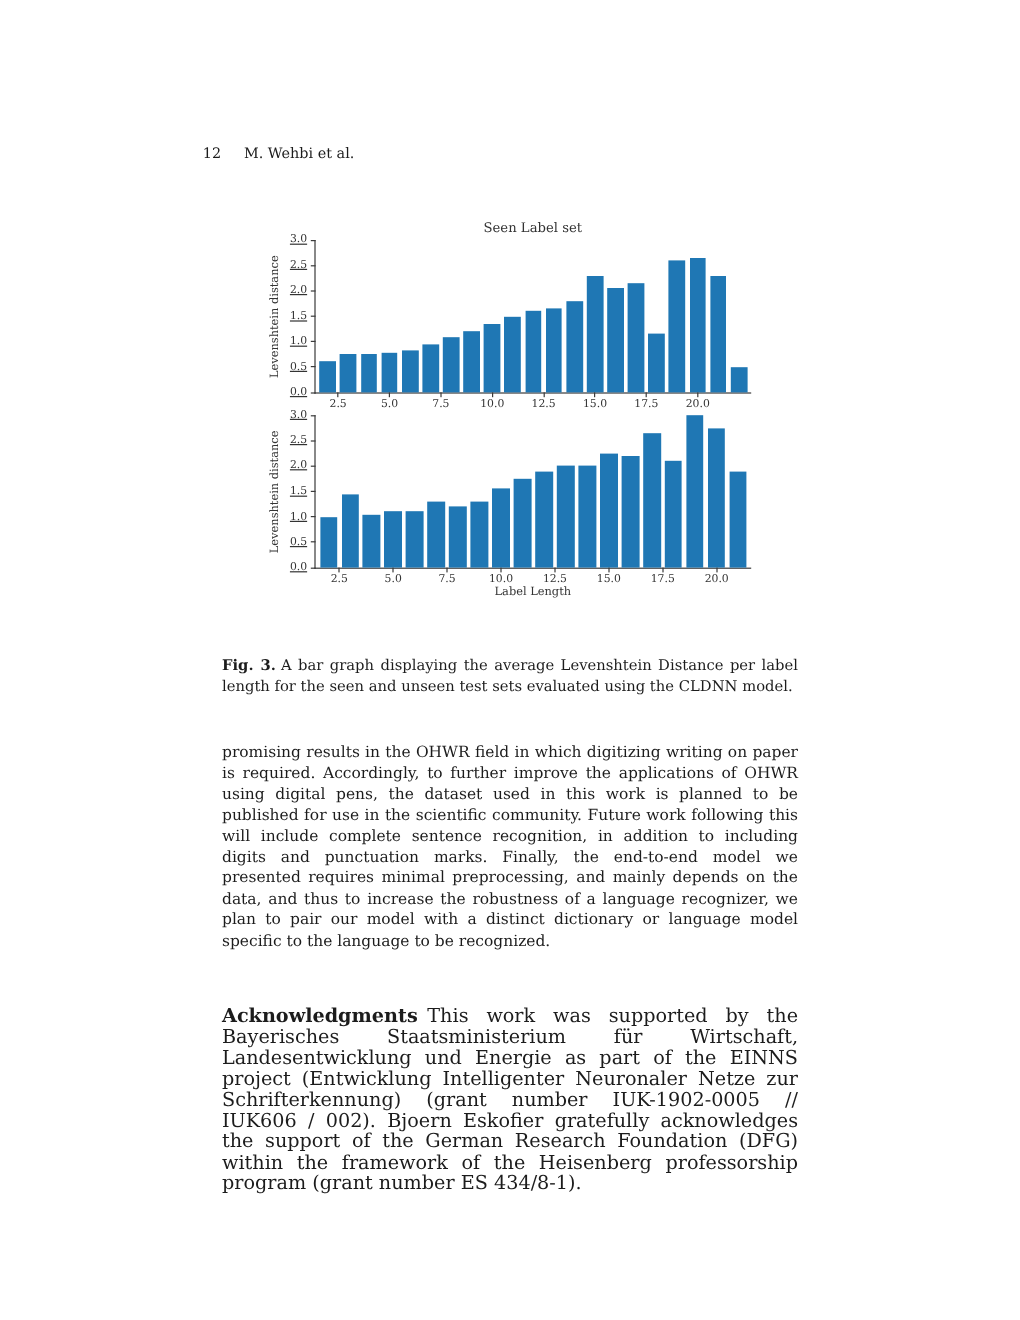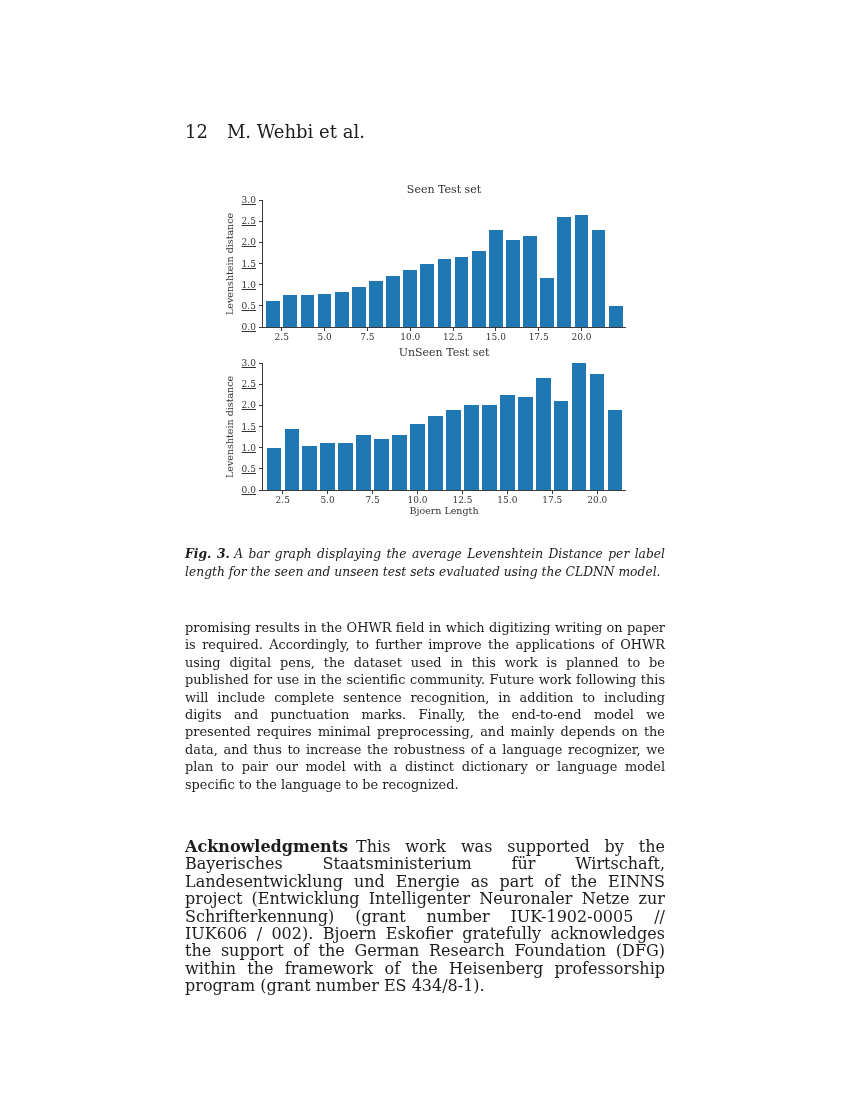--- a/index.html
+++ b/index.html
@@ -5,21 +5,21 @@
   html,body{margin:0;padding:0;background:#ffffff;}
   .page{
     position:relative;
     width:850px;height:1100px;
     background:#ffffff;
     font-family:"DejaVu Serif","Liberation Serif",serif;
     color:#1c1c1c;
     overflow:hidden;
   }
   
-  .header{position:absolute;top:121px;left:185px;width:480px;font-size:18px;}
+  .header{position:absolute;top:121px;left:169px;width:480px;font-size:12px;}
   .page-number{margin-right:19px;}
   
   .figure{position:absolute;top:183px;left:222px;width:404px;}
   .chart{margin-bottom:19px;}
   .chart-head{margin-left:40px;width:364px;text-align:center;font-size:11px;color:#333;margin-bottom:4px;}
   .chart-body{display:flex;height:127px;}
   .ylab{
     width:14px;display:flex;align-items:center;justify-content:center;
     writing-mode:vertical-rl;transform:rotate(180deg);
     font-size:9.5px;color:#333;white-space:nowrap;
@@ -31,42 +31,42 @@
   }
   .bar{position:absolute;bottom:0;}
   .ytick{position:absolute;left:0;width:100%;height:0;}
   .ytick-mark{position:absolute;left:-4px;top:-0.5px;width:4px;height:1px;background:#3b3b3b;}
   .ytick-label{position:absolute;left:-7px;top:0;transform:translate(-100%,-50%);font-size:9px;color:#333;white-space:nowrap;text-decoration:underline;}
   .xtick{position:absolute;bottom:0;width:0;height:0;}
   .xtick-mark{position:absolute;left:-0.5px;bottom:-4px;width:1px;height:4px;background:#3b3b3b;}
   .xtick-label{position:absolute;top:5px;left:0;transform:translateX(-50%);font-size:9px;color:#333;white-space:nowrap;}
   .xlab{margin-left:40px;width:364px;text-align:center;font-size:9.5px;color:#333;margin-top:15px;}
   
-  .caption{position:absolute;top:533px;left:185px;width:480px;font-size:12.3px;line-height:1.45;text-align:justify;font-style:italic;}
+  .caption{position:absolute;top:533px;left:185px;width:480px;font-size:12.3px;line-height:1.45;text-align:justify;}
   .cap-label{font-weight:bold;margin-right:.35em;}
   
   .bodytext{position:absolute;top:606px;left:185px;width:480px;font-size:12.9px;line-height:17.4px;text-align:justify;}
   
   .ack{position:absolute;top:822px;left:185px;width:480px;font-size:16px;line-height:17.4px;text-align:justify;}
   .ack-head{font-weight:bold;margin-right:.5em;}
 </style>
 </head>
 <body>
 
 <div class="page">
 
   <div class="header">
     <span class="page-number">12</span><span>M. Wehbi et al.</span>
   </div>
 
   <div class="figure">
 
     <div class="chart">
       <div class="chart-head">
-        <span>Seen Test set</span>
+        <span>Seen Label set</span>
       </div>
       <div class="chart-body">
         <div class="ylab">Levenshtein distance</div>
         <div class="gutter"></div>
         <div class="plot">
             <div class="bar" style="left: 0.943396%; width: 3.77358%; height: 20.6667%; background: rgb(31, 119, 180);"></div>
             <div class="bar" style="left: 5.66038%; width: 3.77358%; height: 25%; background: rgb(31, 119, 180);"></div>
             <div class="bar" style="left: 10.3774%; width: 3.77358%; height: 25.3333%; background: rgb(31, 119, 180);"></div>
             <div class="bar" style="left: 15.0943%; width: 3.77358%; height: 26%; background: rgb(31, 119, 180);"></div>
             <div class="bar" style="left: 19.8113%; width: 3.77358%; height: 27.3333%; background: rgb(31, 119, 180);"></div>
@@ -145,23 +145,20 @@
             <div class="xtick" style="left: 87.7358%;">
               <div class="xtick-mark"></div>
               <div class="xtick-label">20.0</div>
             </div>
           </div>
       </div>
       <div class="xlab"></div>
     </div>
 
     <div class="chart">
-      <div class="chart-head">
-        <span>UnSeen Test set</span>
-      </div>
       <div class="chart-body">
         <div class="ylab">Levenshtein distance</div>
         <div class="gutter"></div>
         <div class="plot">
             <div class="bar" style="left: 0.990099%; width: 3.9604%; height: 33.3333%; background: rgb(31, 119, 180);"></div>
             <div class="bar" style="left: 5.94059%; width: 3.9604%; height: 48.3333%; background: rgb(31, 119, 180);"></div>
             <div class="bar" style="left: 10.8911%; width: 3.9604%; height: 35%; background: rgb(31, 119, 180);"></div>
             <div class="bar" style="left: 15.8416%; width: 3.9604%; height: 36.6667%; background: rgb(31, 119, 180);"></div>
             <div class="bar" style="left: 20.7921%; width: 3.9604%; height: 37.3333%; background: rgb(31, 119, 180);"></div>
             <div class="bar" style="left: 25.7426%; width: 3.9604%; height: 43.3333%; background: rgb(31, 119, 180);"></div>
@@ -234,21 +231,21 @@
             <div class="xtick" style="left: 79.703%;">
               <div class="xtick-mark"></div>
               <div class="xtick-label">17.5</div>
             </div>
             <div class="xtick" style="left: 92.0792%;">
               <div class="xtick-mark"></div>
               <div class="xtick-label">20.0</div>
             </div>
           </div>
       </div>
-      <div class="xlab">Bjoern Length</div>
+      <div class="xlab">Label Length</div>
     </div>
 
   </div>
 
   <p class="caption">
     <span class="cap-label">Fig. 3.</span><span>A bar graph displaying the average Levenshtein Distance per label length for the seen and unseen test sets evaluated using the CLDNN model.</span>
   </p>
 
   <p class="bodytext">promising results in the OHWR field in which digitizing writing on paper is required. Accordingly, to further improve the applications of OHWR using digital pens, the dataset used in this work is planned to be published for use in the scientific community. Future work following this will include complete sentence recognition, in addition to including digits and punctuation marks. Finally, the end-to-end model we presented requires minimal preprocessing, and mainly depends on the data, and thus to increase the robustness of a language recognizer, we plan to pair our model with a distinct dictionary or language model specific to the language to be recognized.</p>
 

